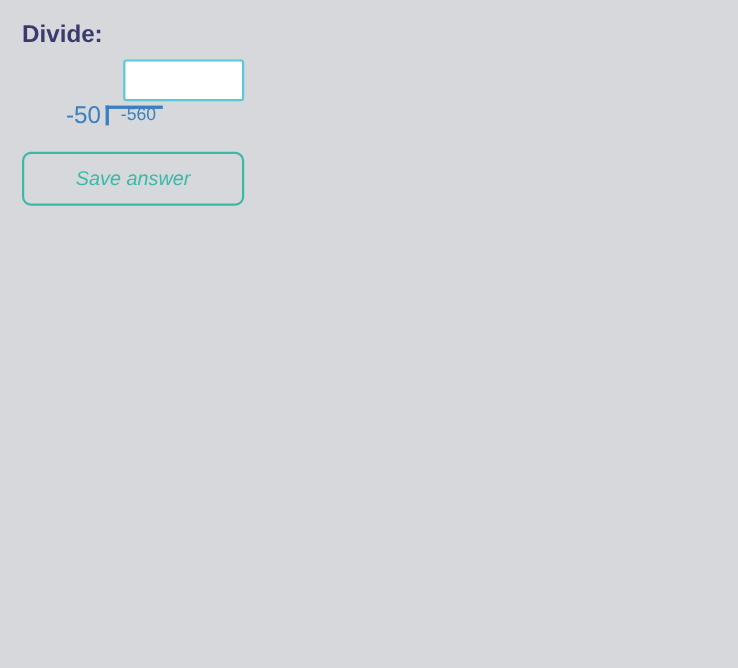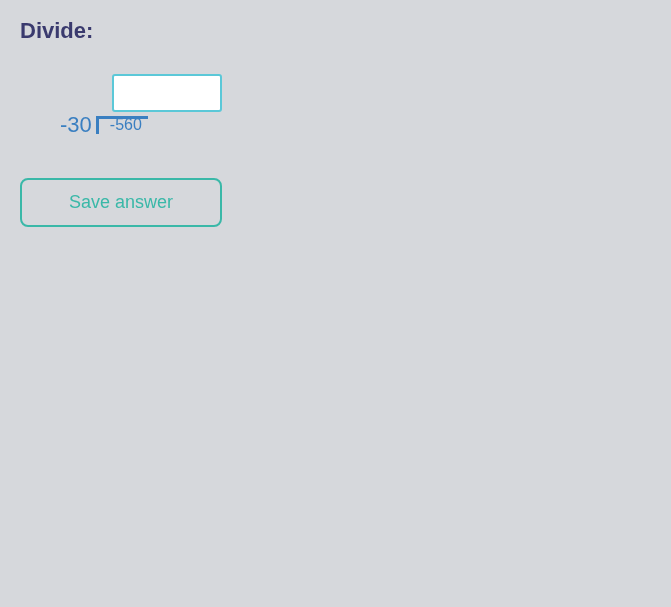--- a/index.html
+++ b/index.html
@@ -15,21 +15,20 @@
       font-family: Arial, sans-serif;
       display: flex;
       align-items: flex-start;
       justify-content: flex-start;
       padding: 18px 20px;
     }
 
     .page-content {
       display: flex;
       flex-direction: column;
-      gap: 20px;
     }
 
     .title {
       font-size: 22px;
       font-weight: bold;
       color: #3a3a6e;
     }
 
     .division-problem {
       display: flex;
@@ -102,35 +101,36 @@
     .save-button {
       margin-top: 20px;
       padding: 12px 30px;
       background: transparent;
       border: 2px solid #3ab8a8;
       border-radius: 8px;
       color: #3ab8a8;
       font-size: 18px;
       cursor: pointer;
       font-weight: normal;
+      font-style: italic;
     }
   </style>
 </head>
 <body>
 
 <div class="page-content">
   <div class="title">Divide:</div>
 
   <div class="division-problem">
     <div class="quotient-row">
       <input class="answer-input" type="text" value="" style="">
     </div>
 
     <div class="divisor-row">
-      <span class="divisor">-30</span>
+      <span class="divisor">-50</span>
       <span class="division-bracket">
         <span class="dividend">-560</span>
       </span>
     </div>
   </div>
 
   <button class="save-button">Save answer</button>
 </div>
 
 </body></html>

